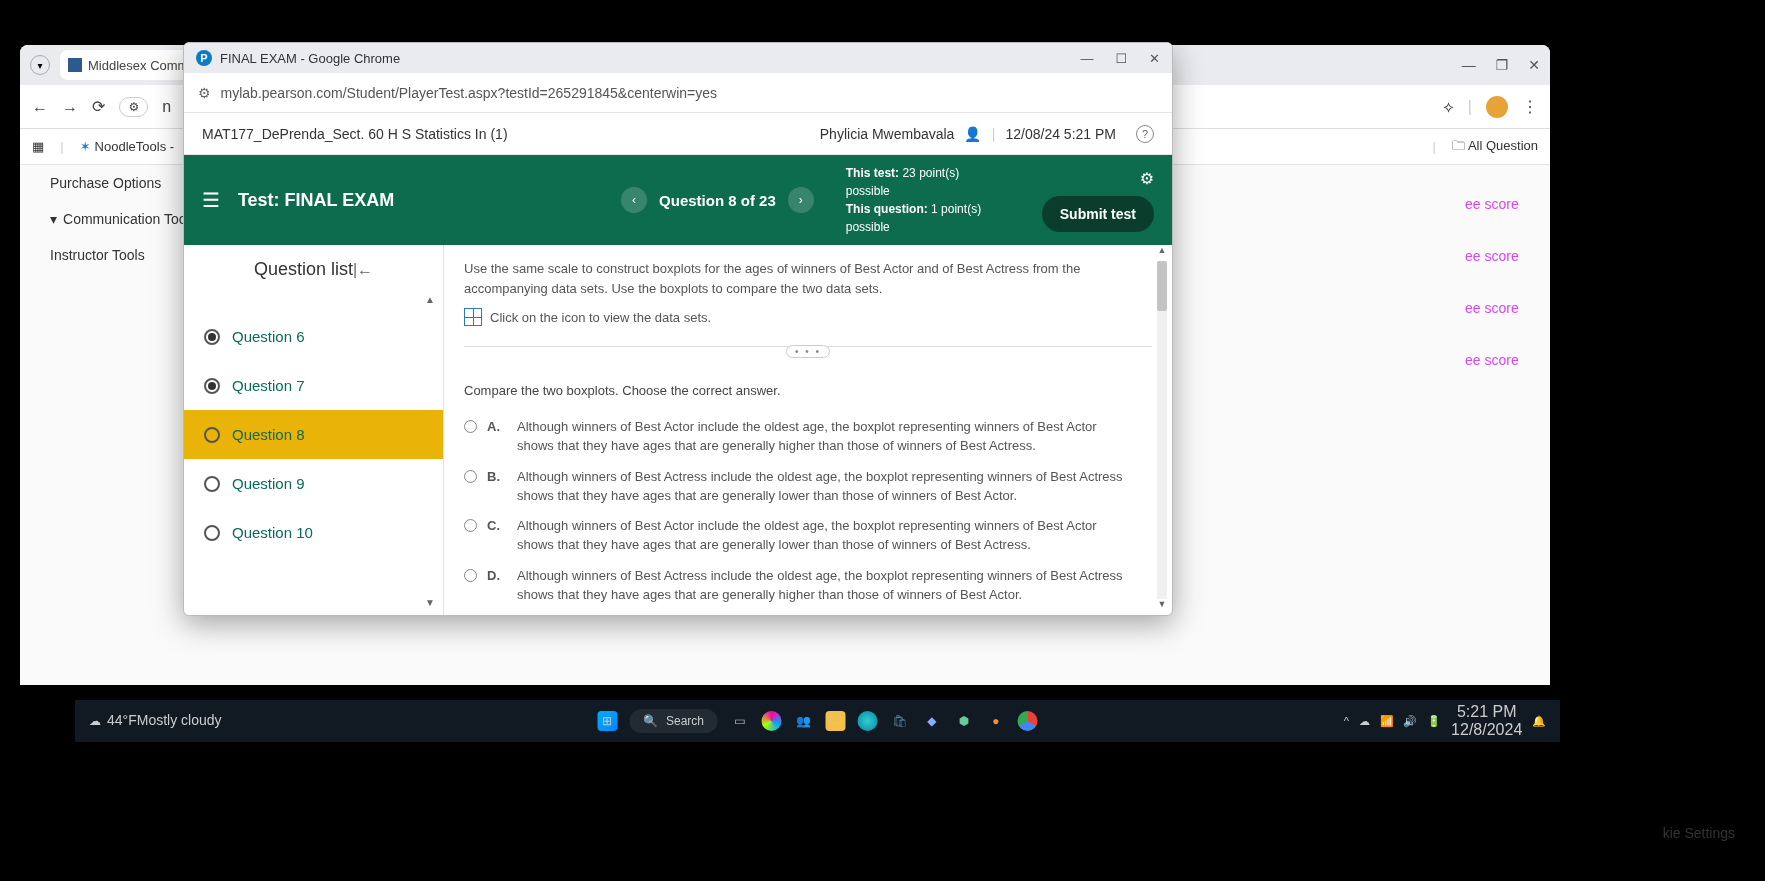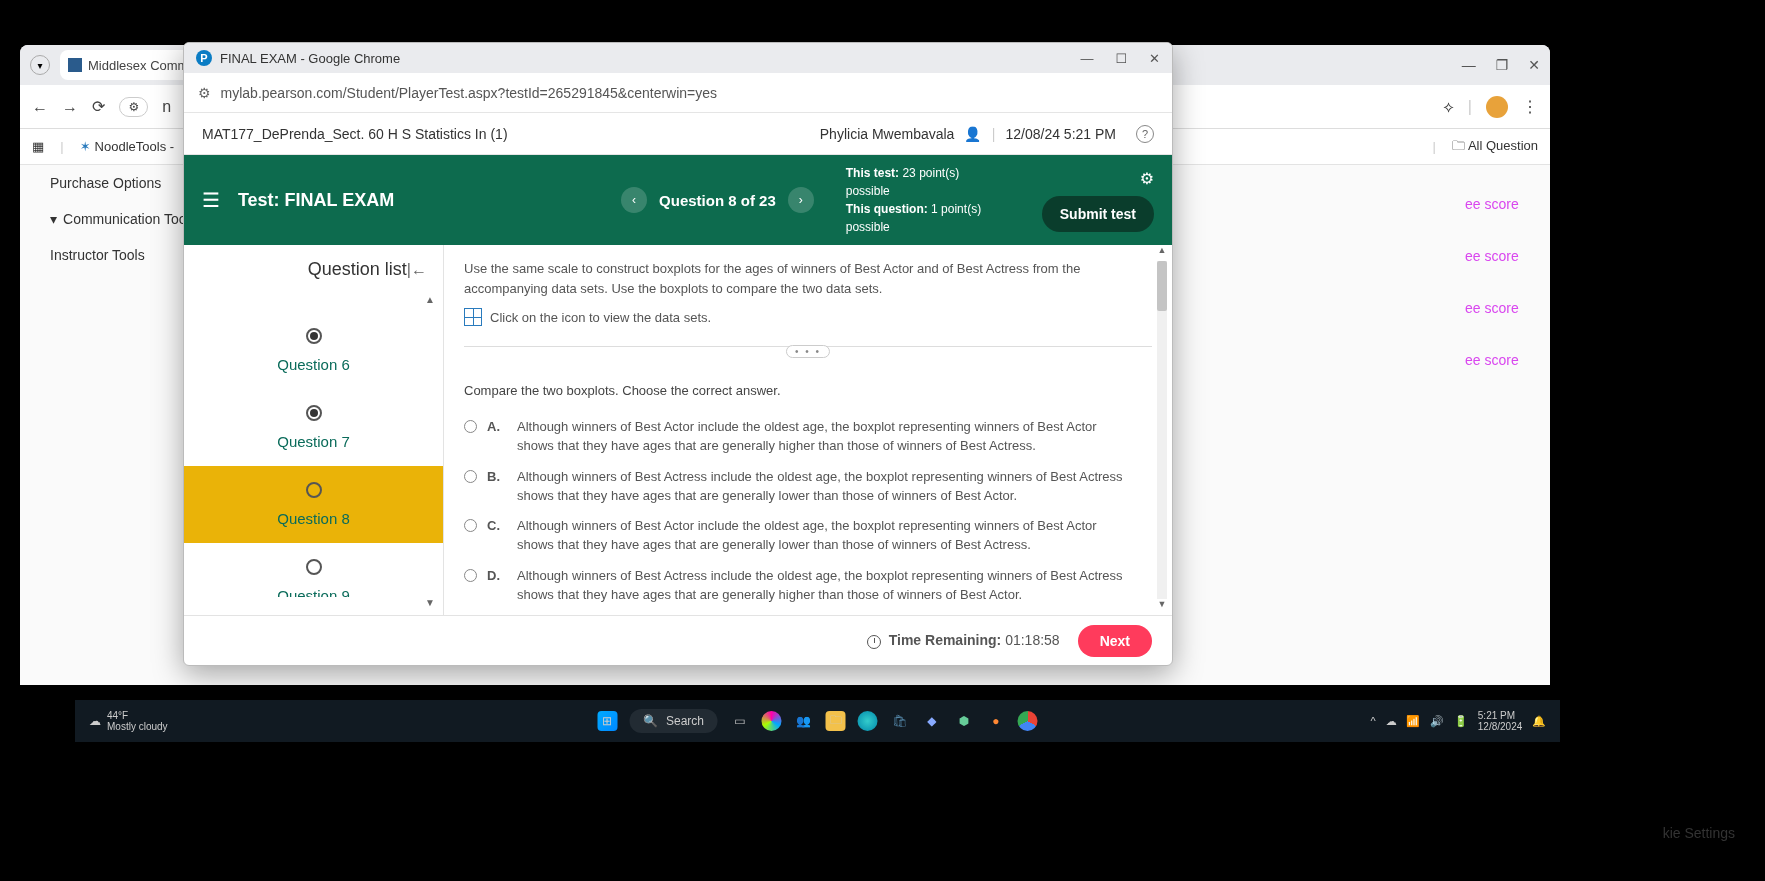--- a/index.html
+++ b/index.html
@@ -44,24 +44,24 @@
 .test-header .circ{width:26px;height:26px;border-radius:50%;background:rgba(255,255,255,.18);display:flex;align-items:center;justify-content:center;font-size:12px;cursor:pointer;}
 .test-header .qlabel{font-weight:bold;font-size:15px;}
 .test-header .points{font-size:12px;line-height:1.5;max-width:160px;}
 .test-header .gear{font-size:16px;cursor:pointer;}
 .test-header .submit{background:#0a3d2c;border-radius:22px;padding:10px 18px;font-weight:bold;font-size:14px;cursor:pointer;border:none;color:#fff;}
 .test-header .rcol{display:flex;flex-direction:column;align-items:flex-end;gap:8px;margin-left:18px;}
 
 
 .test-body{display:flex;height:370px;}
 .qlist{width:260px;border-right:1px solid #e3e3e3;display:flex;flex-direction:column;}
-.qlist-head{display:flex;align-items:center;justify-content:flex-end;padding:14px 16px;font-size:18px;color:#333;}
+.qlist-head{display:flex;align-items:center;justify-content:center;padding:14px 16px;font-size:18px;color:#333;}
 .qlist-head .collapse{color:#666;font-size:16px;cursor:pointer;}
 .qlist-scroll{flex:1;overflow:hidden;position:relative;}
-.qitem{display:flex;align-items:center;gap:12px;padding:16px 14px;font-size:15px;color:#0a6b5a;cursor:pointer;flex-direction:column;}
+.qitem{display:flex;align-items:center;gap:12px;padding:16px 20px;font-size:15px;color:#0a6b5a;cursor:pointer;}
 .qitem.active{background:#eab308;}
 .qitem .radio{width:16px;height:16px;border:2px solid #555;border-radius:50%;position:relative;}
 .qitem .radio.filled::after{content:'';position:absolute;inset:2px;background:#333;border-radius:50%;}
 .qlist .arrow-up,.qlist .arrow-dn{height:18px;text-align:right;padding-right:8px;color:#666;font-size:10px;}
 
 .qcontent{flex:1;padding:14px 20px 10px 20px;display:flex;flex-direction:column;position:relative;font-size:13px;color:#555;}
 .qcontent .instr{line-height:1.5;margin-bottom:10px;}
 .qcontent .data-link{display:flex;align-items:center;gap:8px;color:#555;margin-bottom:14px;}
 .qcontent .data-link .grid-ic{width:18px;height:18px;border:1px solid #2a7bbd;display:inline-block;background:linear-gradient(#2a7bbd,#2a7bbd) center/100% 1px no-repeat,linear-gradient(90deg,#2a7bbd,#2a7bbd) center/1px 100% no-repeat;}
 .qcontent hr{border:none;border-top:1px solid #ddd;margin:6px 0 18px;}
@@ -72,26 +72,26 @@
 .choices .ch .lt{font-weight:bold;flex:none;width:20px;}
 .choices .ch .tx{flex:1;}
 
 
 .test-footer{height:50px;border-top:1px solid #e3e3e3;display:flex;align-items:center;justify-content:flex-end;padding:0 20px;gap:18px;font-size:14px;color:#333;}
 .test-footer .clock{color:#555;}
 .test-footer .next{background:#ff3b5c;color:#fff;border:none;border-radius:20px;padding:8px 22px;font-weight:bold;font-size:14px;cursor:pointer;}
 
 
 .taskbar{position:absolute;left:0;right:0;bottom:0;height:42px;background:#111a22;display:flex;align-items:center;color:#ccc;font-size:12px;padding:0 14px;gap:10px;}
-.taskbar .weather{display:flex;flex-direction:column;line-height:1.1;font-size:10px;}
+.taskbar .weather{display:flex;flex-direction:row;line-height:1.1;font-size:14px;}
 .taskbar .center{position:absolute;left:50%;transform:translateX(-50%);display:flex;align-items:center;gap:12px;}
 .taskbar .search{display:flex;align-items:center;gap:8px;background:#222b33;border-radius:18px;padding:5px 14px;font-size:12px;color:#ccc;}
 .taskbar .tb-ic{width:20px;height:20px;border-radius:4px;display:flex;align-items:center;justify-content:center;font-size:12px;}
 .taskbar .tray{margin-left:auto;display:flex;align-items:center;gap:10px;font-size:11px;}
-.taskbar .time{text-align:left;line-height:1.1;font-size:10px;}
+.taskbar .time{text-align:center;line-height:1.1;font-size:16px;}
 
 .scrollbar-v{position:absolute;right:2px;top:0;bottom:0;width:16px;}
 .scrollbar-v .tr{position:absolute;inset:16px 3px;background:#f0f0f0;}
 .scrollbar-v .th{position:absolute;left:3px;right:3px;height:50px;top:16px;background:#c4c4c4;border-radius:2px;}
 .scrollbar-v .ar{position:absolute;left:0;right:0;height:16px;text-align:center;font-size:9px;color:#666;}
 </style>
 </head>
 <body>
 
 <div class="bg-chrome">
@@ -250,27 +250,20 @@
           </div>
           <div class="ch">
             <span class="r"></span>
             <span class="lt">D.</span>
             <span class="tx">Although winners of Best Actress include the oldest age, the boxplot representing winners of Best Actress shows that they have ages that are generally higher than those of winners of Best Actor.</span>
           </div>
         </div>
     </div>
   </div>
 
-  <div class="test-footer">
-    <span class="clock">
-      <span style="border:1.5px solid #555;border-radius:50%;width:14px;height:14px;display:inline-block;vertical-align:middle;margin-right:4px;position:relative;"><span style="position:absolute;left:50%;top:20%;width:1px;height:5px;background:#555;"></span></span>
-      <b>Time Remaining: </b><span>01:18:58</span>
-    </span>
-    <button class="next">Next</button>
-  </div>
 </div>
 
 <div class="taskbar" style="top:700px;bottom:auto;left:75px;right:205px;">
   <div style="display:flex;align-items:center;gap:6px;">
     <span>☁</span>
     <div class="weather">
         <span>44°F</span>
         <span>Mostly cloudy</span>
       </div>
   </div>

